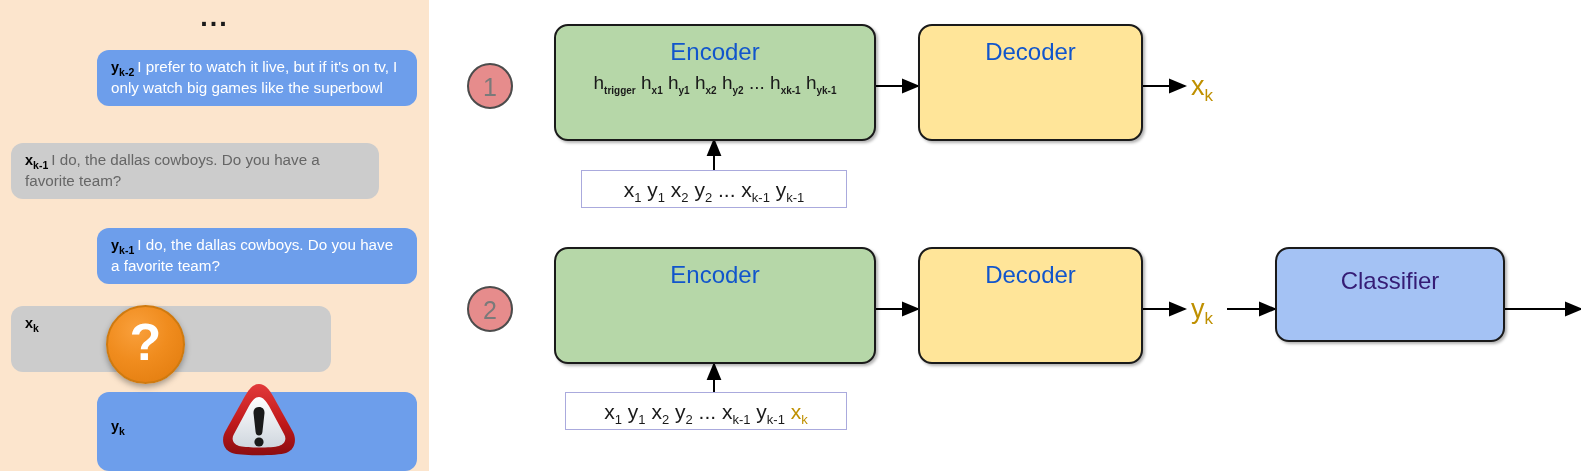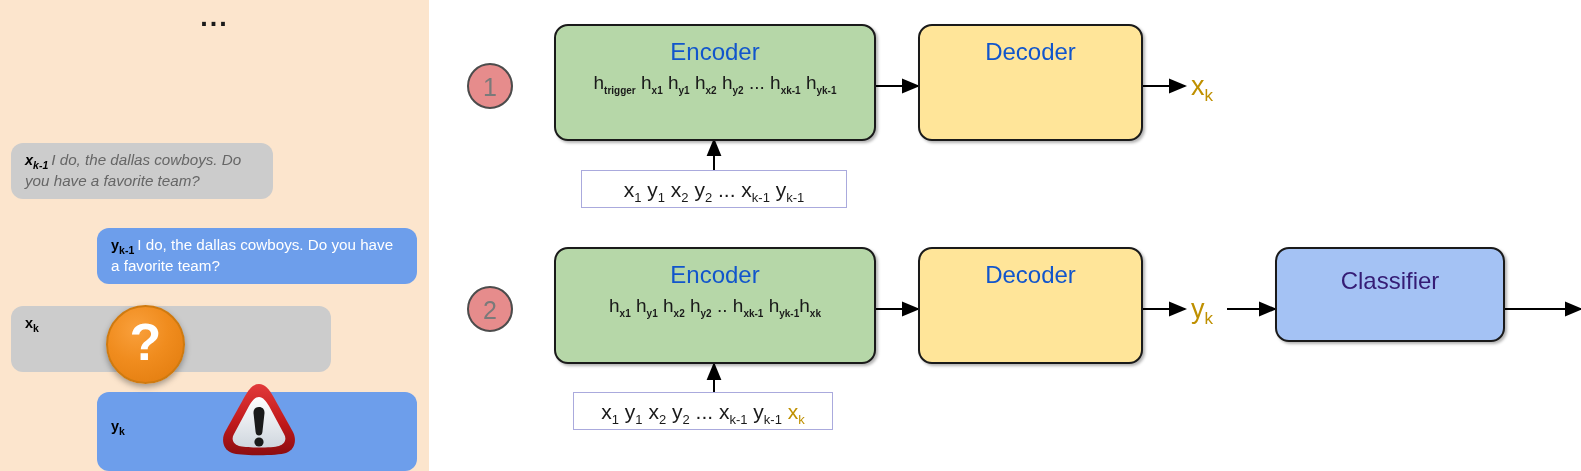--- a/index.html
+++ b/index.html
@@ -58,21 +58,21 @@
     color: #000000;
     font-size: 14.5px;
     margin-right: 3px;
   }
   .bubble .tag sub {
     font-size: 10.5px;
     font-weight: bold;
   }
 
   #bubble-yk2 { left: 97px; top: 50px;  width: 320px; }
-  #bubble-xk1 { left: 11px; top: 143px; width: 262px; font-style: italic; }
+  #bubble-xk1 { left: 11px; top: 143px; width: 368px; }
   #bubble-yk1 { left: 97px; top: 228px; width: 320px; }
   #bubble-xk  { left: 11px; top: 306px; width: 320px; height: 66px; }
   #bubble-yk  { left: 97px; top: 392px; width: 320px; height: 79px; }
 
   
   #question-icon {
     position: absolute;
     left: 106px;
     top: 305px;
     width: 75px;
@@ -177,20 +177,23 @@
     overflow: visible;
   }
 </style>
 </head>
 <body>
 
 <div id="chat-panel">
 
   <div id="chat-ellipsis">...</div>
 
+  <div class="bubble blue" id="bubble-yk2">
+    <span class="tag">y<sub>k-2</sub></span><span>I prefer to watch it live, but if it's on tv, I only watch big games like the superbowl</span>
+  </div>
 
   <div class="bubble gray" id="bubble-xk1">
     <span class="tag">x<sub>k-1</sub></span><span>I do, the dallas cowboys. Do you have a favorite team?</span>
   </div>
 
   <div class="bubble blue" id="bubble-yk1">
     <span class="tag">y<sub>k-1</sub></span><span>I do, the dallas cowboys. Do you have a favorite team?</span>
   </div>
 
   <div class="bubble gray" id="bubble-xk">
@@ -262,30 +265,29 @@
   <div class="out-label" style="left:762px; top:73px;">x<sub>k</sub></div>
 
   <div class="seq-box" style="left:152px; top:170px; width:266px; height:38px; line-height:38px;">
     <span>x<sub>1</sub>&nbsp;y<sub>1</sub>&nbsp;x<sub>2</sub>&nbsp;y<sub>2</sub>&nbsp;...&nbsp;x<sub>k-1</sub>&nbsp;y<sub>k-1</sub></span>
   </div>
 
   <div class="step-circle" style="left:38px; top:286px;">2</div>
 
   <div class="node encoder" style="left:125px; top:247px; width:322px; height:117px;">
     <span class="node-title">Encoder</span>
-    <span class="node-sub">h<sub>x1</sub>&nbsp;h<sub>y1</sub>&nbsp;h<sub>x2</sub>&nbsp;h<sub>y2</sub>&nbsp;..&nbsp;h<sub>xk-1</sub>&nbsp;h<sub>yk-1</sub>h<sub>xk</sub></span>
   </div>
 
   <div class="node decoder" style="left:489px; top:247px; width:225px; height:117px;">
     <span class="node-title">Decoder</span>
   </div>
 
   <div class="out-label" style="left:762px; top:296px;">y<sub>k</sub></div>
 
   <div class="node classifier" style="left:846px; top:247px; width:230px; height:95px;">
     <span class="node-title">Classifier</span>
   </div>
 
-  <div class="seq-box" style="left:144px; top:392px; width:260px; height:38px; line-height:38px;">
+  <div class="seq-box" style="left:136px; top:392px; width:282px; height:38px; line-height:38px;">
     <span>x<sub>1</sub>&nbsp;y<sub>1</sub>&nbsp;x<sub>2</sub>&nbsp;y<sub>2</sub>&nbsp;...&nbsp;x<sub>k-1</sub>&nbsp;y<sub>k-1</sub>&nbsp;<span class="gold">x<sub>k</sub></span></span>
   </div>
 
 </div>
 
 </body></html>

